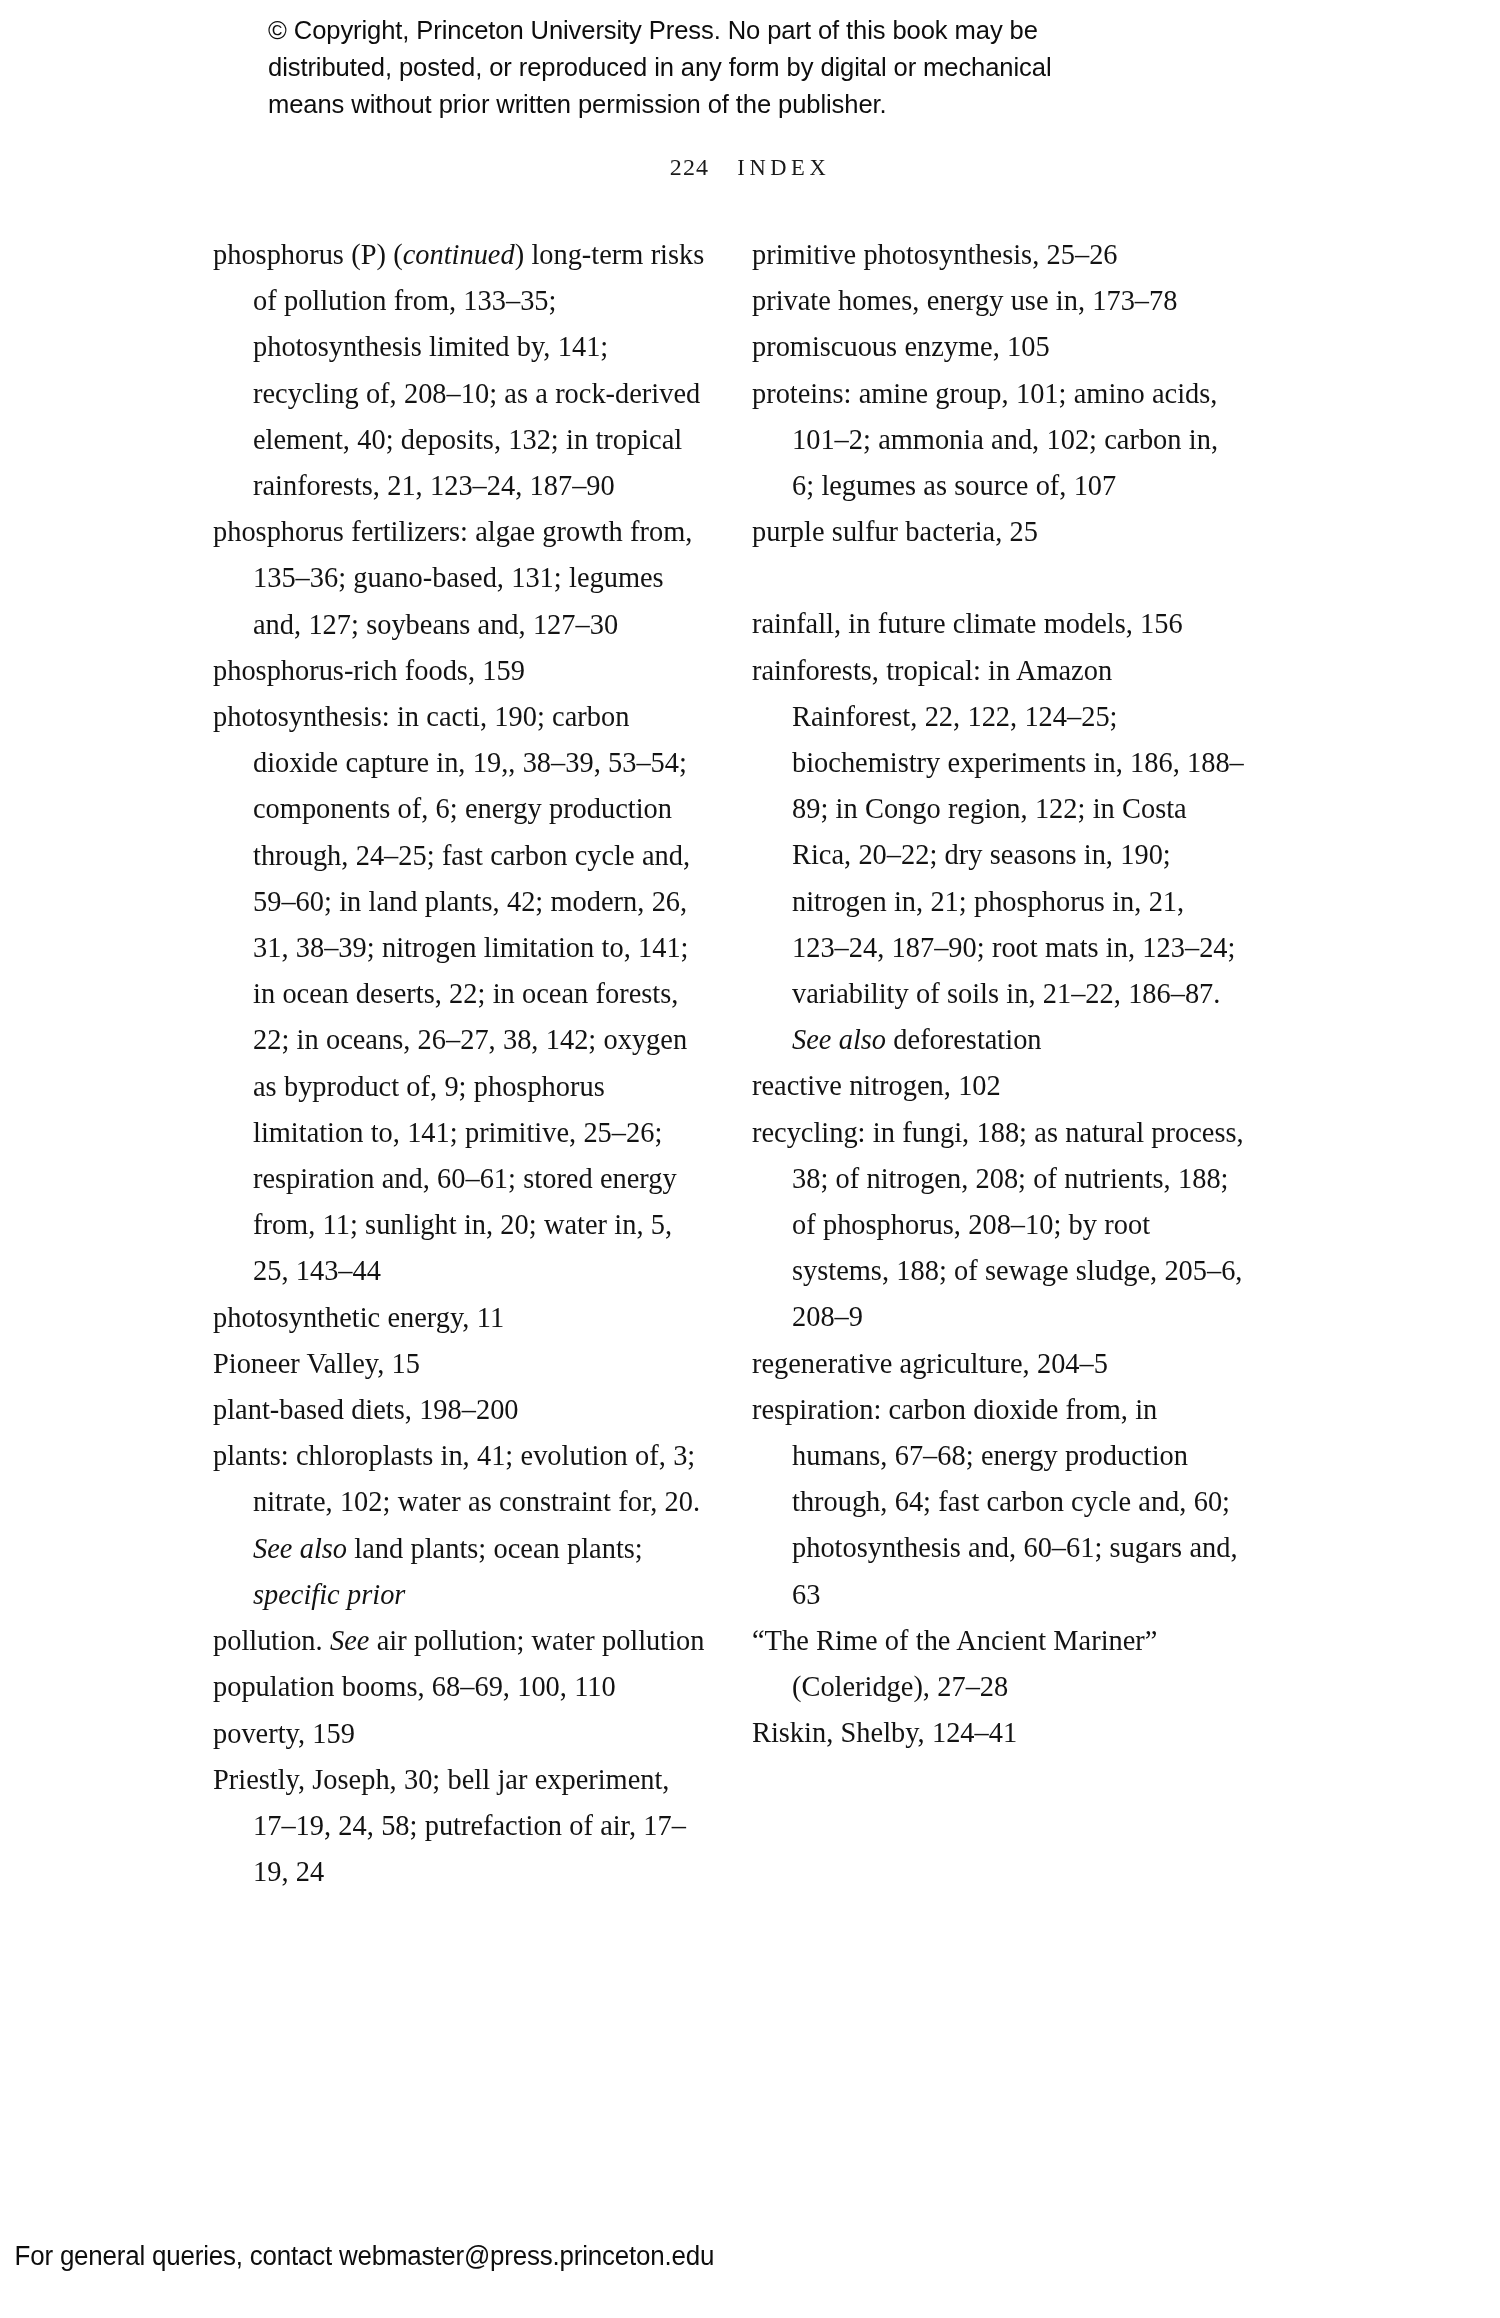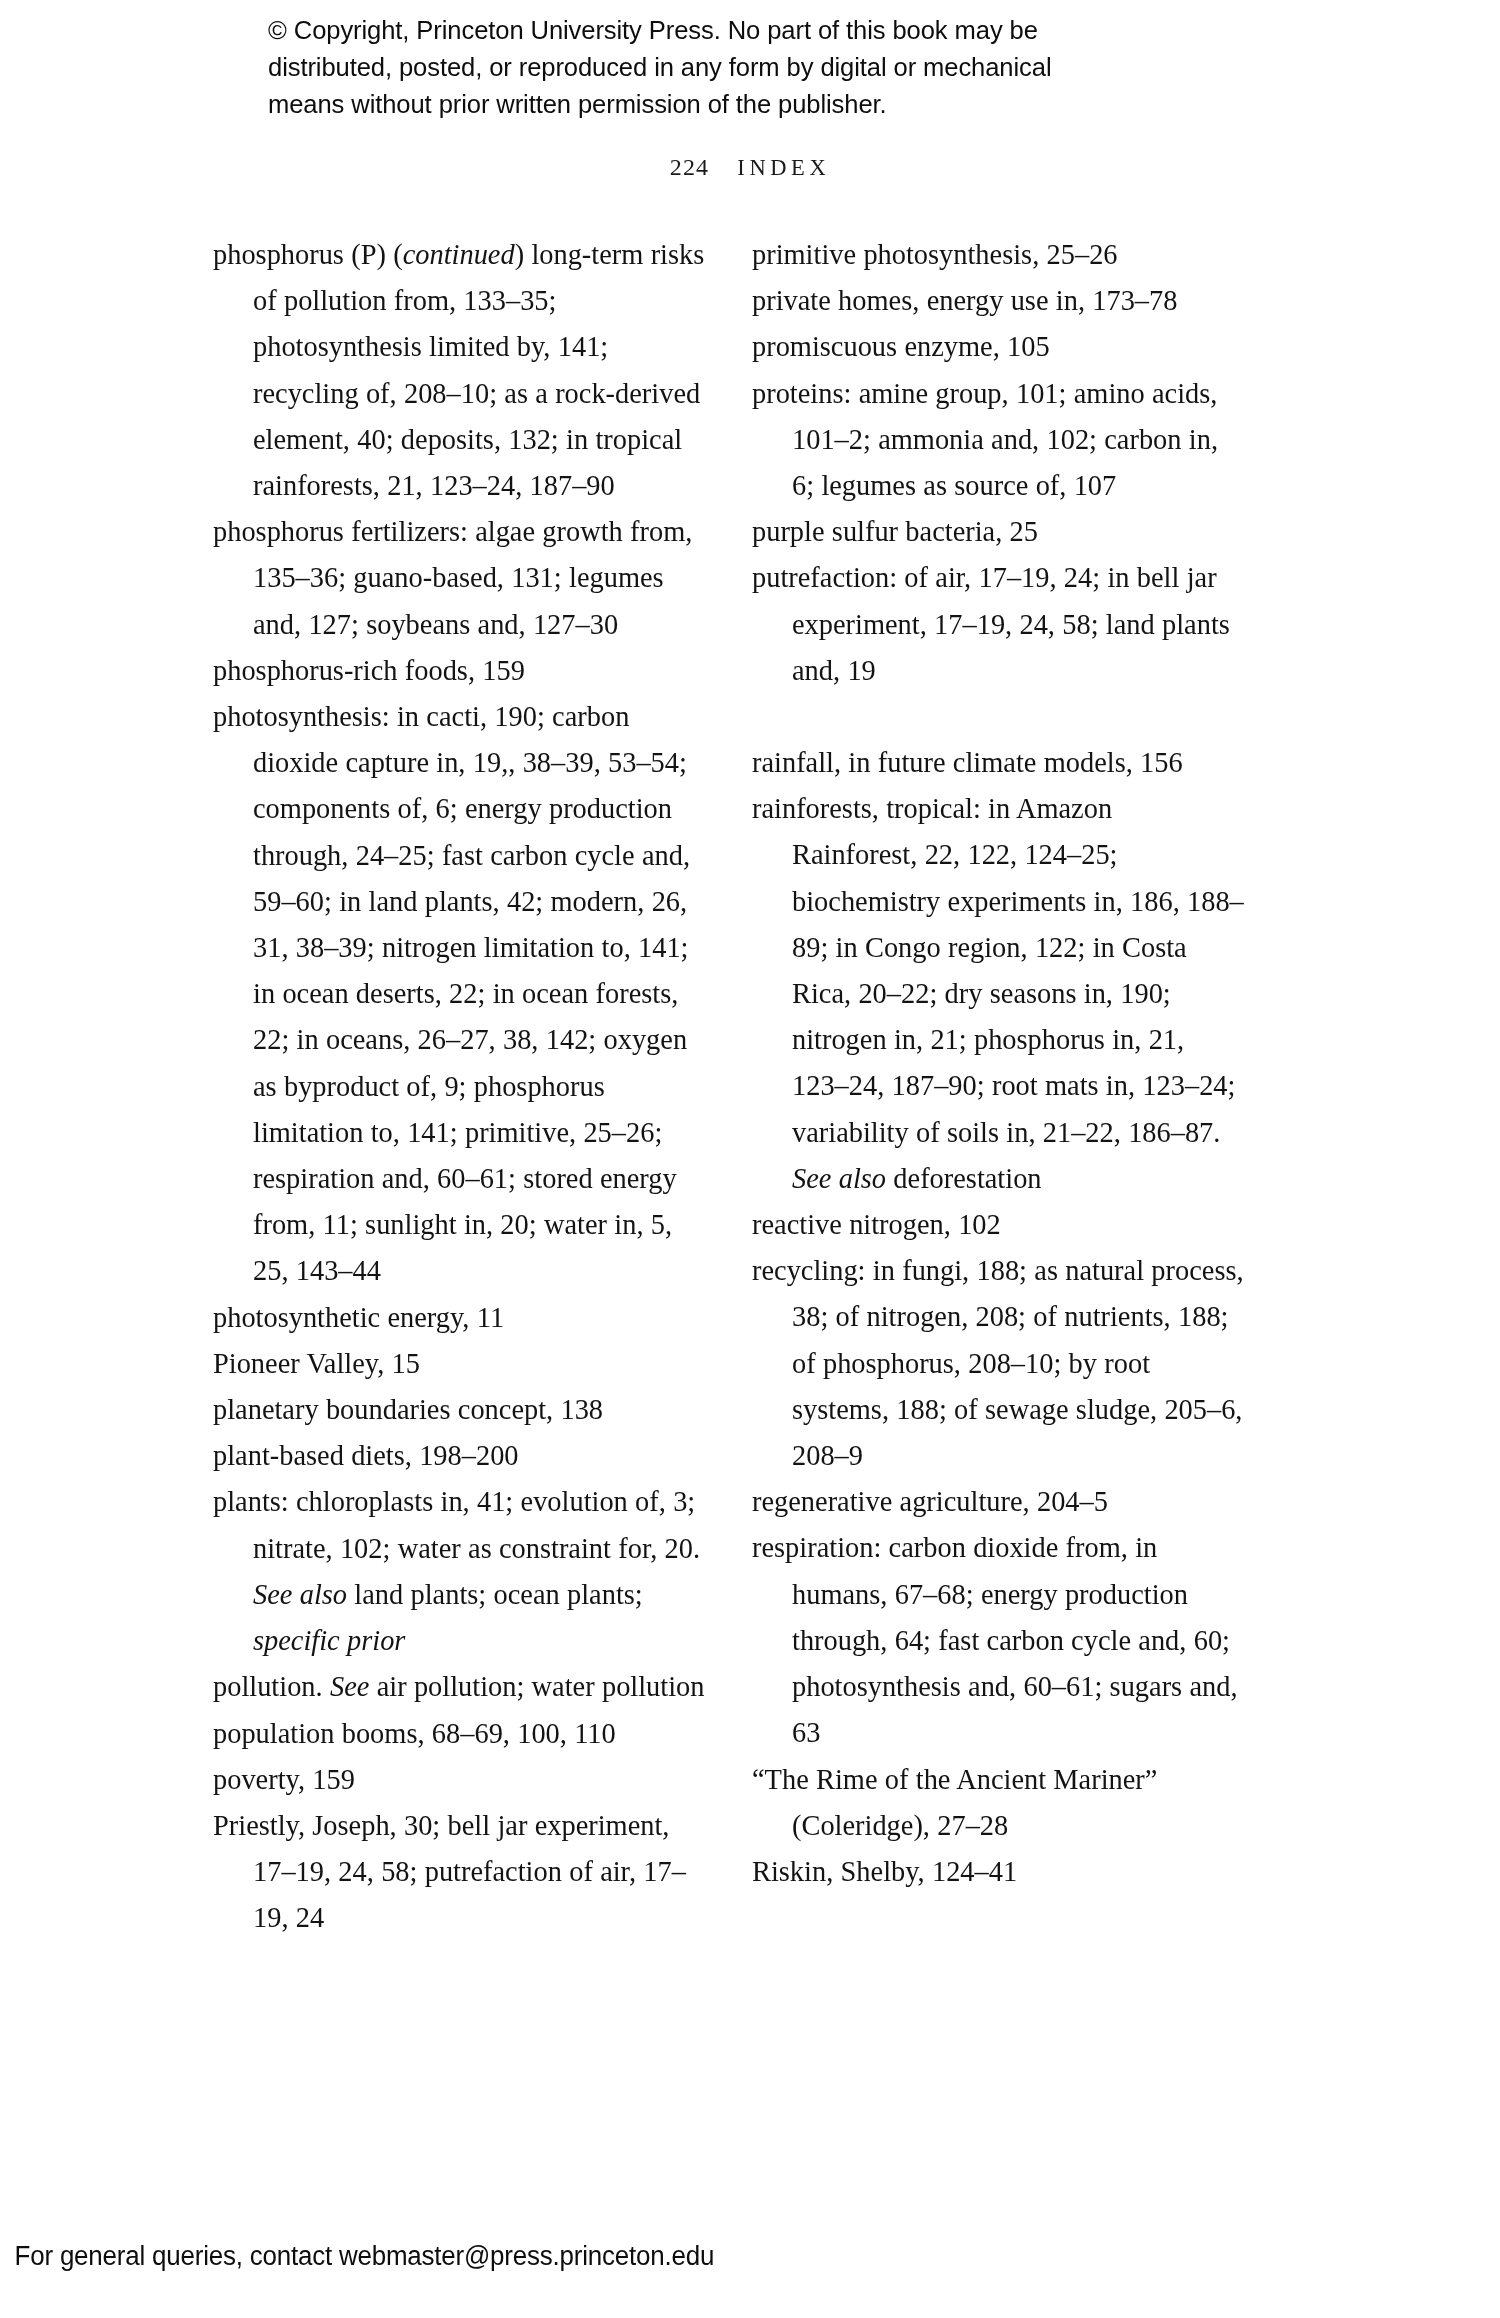--- a/index.html
+++ b/index.html
@@ -128,35 +128,33 @@
   </div>
 
   <div class="index-columns">
     <div class="column column-left">
         <p class="entry">phosphorus (P) (<i>continued</i>) long-term risks of pollution from, 133–35; photosynthesis limited by, 141; recycling of, 208–10; as a rock-derived element, 40; deposits, 132; in tropical rainforests, 21, 123–24, 187–90</p>
         <p class="entry">phosphorus fertilizers: algae growth from, 135–36; guano-based, 131; legumes and, 127; soybeans and, 127–30</p>
         <p class="entry">phosphorus-rich foods, 159</p>
         <p class="entry">photosynthesis: in cacti, 190; carbon dioxide capture in, 19,, 38–39, 53–54; components of, 6; energy production through, 24–25; fast carbon cycle and, 59–60; in land plants, 42; modern, 26, 31, 38–39; nitrogen limitation to, 141; in ocean deserts, 22; in ocean forests, 22; in oceans, 26–27, 38, 142; oxygen as byproduct of, 9; phosphorus limitation to, 141; primitive, 25–26; respiration and, 60–61; stored energy from, 11; sunlight in, 20; water in, 5, 25, 143–44</p>
         <p class="entry">photosynthetic energy, 11</p>
         <p class="entry">Pioneer Valley, 15</p>
-        <p class="entry">planetary boundaries concept, 138</p>
         <p class="entry">plant-based diets, 198–200</p>
         <p class="entry">plants: chloroplasts in, 41; evolution of, 3; nitrate, 102; water as constraint for, 20. <i>See also</i> land plants; ocean plants; <i>specific prior</i></p>
         <p class="entry">pollution. <i>See</i> air pollution; water pollution</p>
         <p class="entry">population booms, 68–69, 100, 110</p>
         <p class="entry">poverty, 159</p>
         <p class="entry">Priestly, Joseph, 30; bell jar experiment, 17–19, 24, 58; putrefaction of air, 17–19, 24</p>
       </div>
     <div class="column column-right">
         <p class="entry">primitive photosynthesis, 25–26</p>
         <p class="entry">private homes, energy use in, 173–78</p>
         <p class="entry">promiscuous enzyme, 105</p>
         <p class="entry">proteins: amine group, 101; amino acids, 101–2; ammonia and, 102; carbon in, 6; legumes as source of, 107</p>
         <p class="entry">purple sulfur bacteria, 25</p>
-        <p class="entry">putrefaction: of air, 17–19, 24; in bell jar experiment, 17–19, 24, 58; land plants and, 19</p>
         <p class="entry spacer-before">rainfall, in future climate models, 156</p>
         <p class="entry">rainforests, tropical: in Amazon Rainforest, 22, 122, 124–25; biochemistry experiments in, 186, 188–89; in Congo region, 122; in Costa Rica, 20–22; dry seasons in, 190; nitrogen in, 21; phosphorus in, 21, 123–24, 187–90; root mats in, 123–24; variability of soils in, 21–22, 186–87. <i>See also</i> deforestation</p>
         <p class="entry">reactive nitrogen, 102</p>
         <p class="entry">recycling: in fungi, 188; as natural process, 38; of nitrogen, 208; of nutrients, 188; of phosphorus, 208–10; by root systems, 188; of sewage sludge, 205–6, 208–9</p>
         <p class="entry">regenerative agriculture, 204–5</p>
         <p class="entry">respiration: carbon dioxide from, in humans, 67–68; energy production through, 64; fast carbon cycle and, 60; photosynthesis and, 60–61; sugars and, 63</p>
         <p class="entry">“The Rime of the Ancient Mariner” (Coleridge), 27–28</p>
         <p class="entry">Riskin, Shelby, 124–41</p>
       </div>
   </div>

